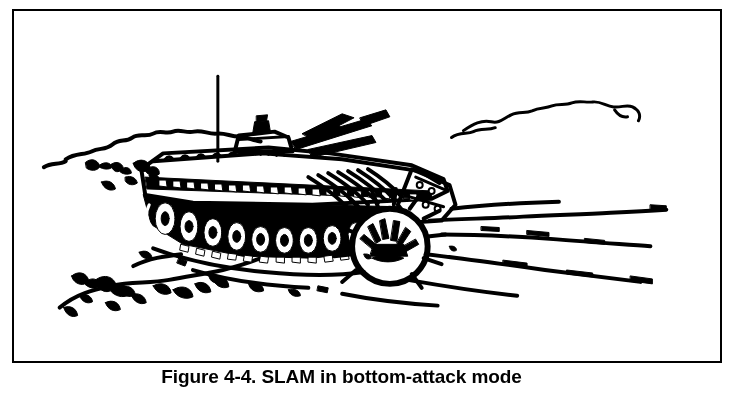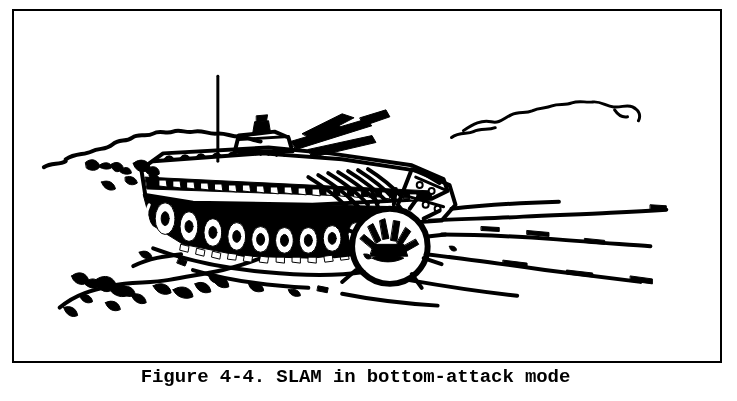--- a/index.html
+++ b/index.html
@@ -45,27 +45,26 @@
     height: 100%;
     display: block;
   }
 
   #figure-caption {
     position: absolute;
     left: 0;
     top: 366px;
     width: 683px;
     text-align: center;
-    font-family: Liberation Mono, monospace;
+    font-family: Liberation Sans, sans-serif;
     font-weight: bold;
     font-size: 19px;
     letter-spacing: -0.1px;
     color: #000000;
     white-space: nowrap;
-    margin-left: 14px;
   }
 </style>
 </head>
 <body>
 
 <div id="page">
 
   <div id="figure-frame">
 
     <svg id="illustration" viewBox="0 0 710 354" preserveAspectRatio="none" xmlns="http://www.w3.org/2000/svg">

